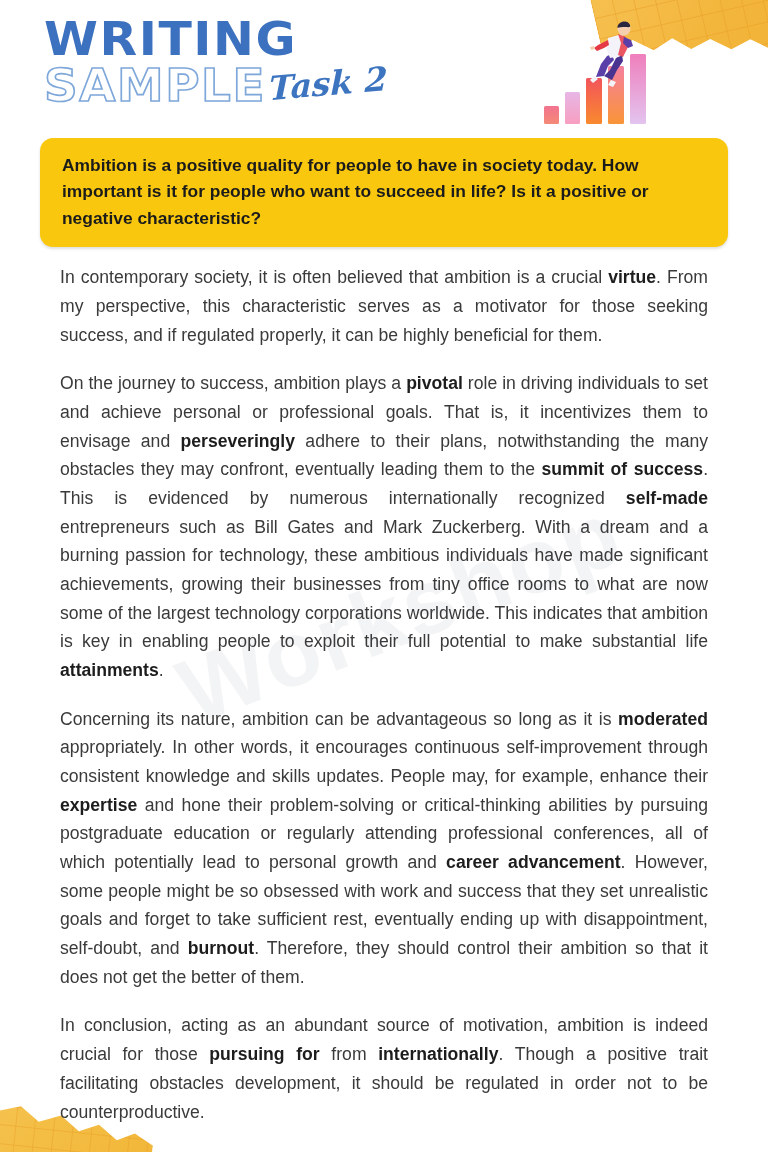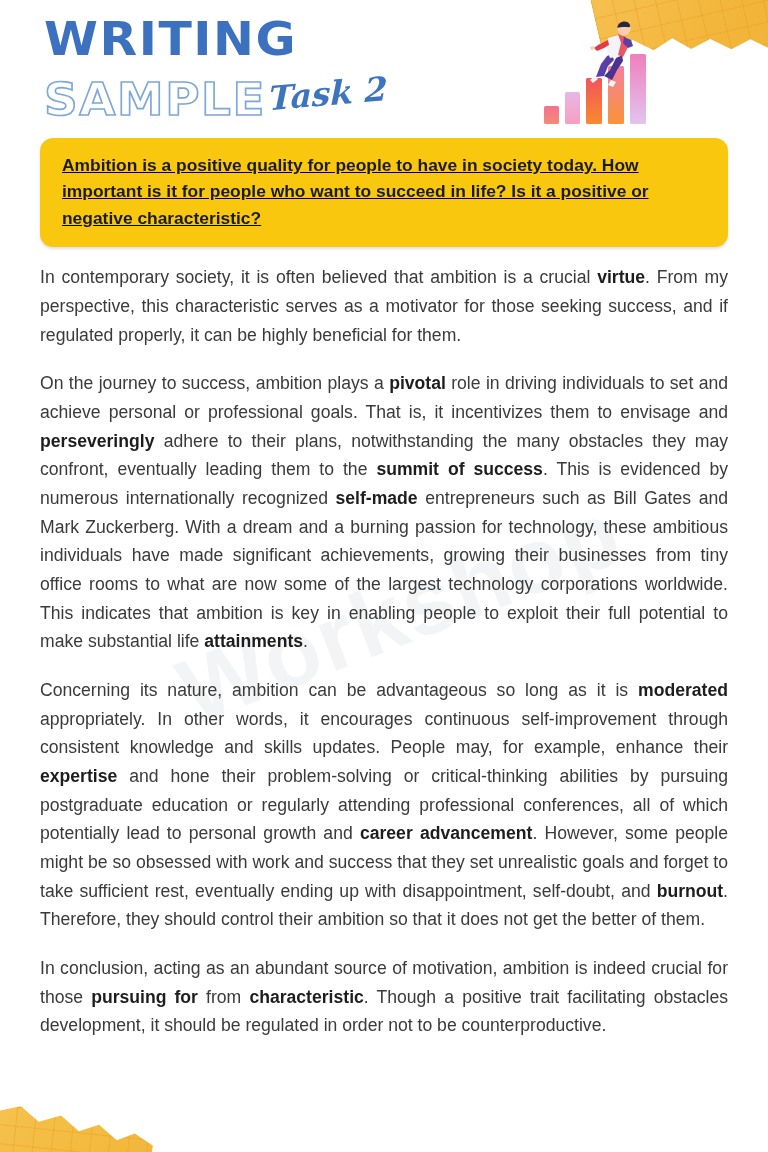--- a/index.html
+++ b/index.html
@@ -84,23 +84,23 @@
     font-weight: 900;
     color: #3c71bf;
     letter-spacing: 1.5px;
     line-height: 0.96;
     font-family: "DejaVu Sans", sans-serif;
     transform: scaleX(1.04);
     transform-origin: left center;
   }
   .title-row2 {
     display: flex;
-    align-items: flex-start;
+    align-items: center;
     gap: 12px;
-    margin-top: 16px;
+    margin-top: 2px;
   }
   .title-sample {
     font-size: 45px;
     font-weight: 900;
     letter-spacing: 1.5px;
     line-height: 1;
     font-family: "DejaVu Sans", sans-serif;
     color: transparent;
     -webkit-text-stroke: 1.6px #7ea7da;
     transform: scaleX(1.04);
@@ -126,34 +126,33 @@
     height: 112px;
   }
 
   
   .prompt-box {
     margin: 6px 40px 16px 40px;
     background: #F9C80E;
     border-radius: 13px;
     padding: 14px 22px 16px 22px;
     box-shadow: 0 2px 3px rgba(0,0,0,.13);
-    text-decoration: underline;
   }
   .prompt-text {
     font-size: 17.4px;
     font-weight: bold;
     line-height: 1.52;
     color: #1b1b1b;
     font-family: "Liberation Sans", sans-serif;
   }
 
   
   .essay {
     position: relative;
-    padding: 0 40px;
+    padding: 0 60px;
     margin-top: 16px;
   }
   .para {
     font-size: 17.6px;
     line-height: 1.63;
     color: #3a3a3a;
     text-align: justify;
     margin: 0 0 20px 0;
     font-family: "Liberation Sans", sans-serif;
   }
@@ -236,17 +235,17 @@
   </div>
 
   <div class="prompt-box">
     <div class="prompt-text">Ambition is a positive quality for people to have in society today. How important is it for people who want to succeed in life? Is it a positive or negative characteristic?</div>
   </div>
 
   <div class="essay">
     <p class="para"><span>In contemporary society, it is often believed that ambition is a crucial </span><b>virtue</b><span>. From my perspective, this characteristic serves as a motivator for those seeking success, and if regulated properly, it can be highly beneficial for them.</span></p>
     <p class="para"><span>On the journey to success, ambition plays a </span><b>pivotal</b><span> role in driving individuals to set and achieve personal or professional goals. That is, it incentivizes them to envisage and </span><b>perseveringly</b><span> adhere to their plans, notwithstanding the many obstacles they may confront, eventually leading them to the </span><b>summit of success</b><span>. This is evidenced by numerous internationally recognized </span><b>self-made</b><span> entrepreneurs such as Bill Gates and Mark Zuckerberg. With a dream and a burning passion for technology, these ambitious individuals have made significant achievements, growing their businesses from tiny office rooms to what are now some of the largest technology corporations worldwide. This indicates that ambition is key in enabling people to exploit their full potential to make substantial life </span><b>attainments</b><span>.</span></p>
     <p class="para"><span>Concerning its nature, ambition can be advantageous so long as it is </span><b>moderated</b><span> appropriately. In other words, it encourages continuous self-improvement through consistent knowledge and skills updates. People may, for example, enhance their </span><b>expertise</b><span> and hone their problem-solving or critical-thinking abilities by pursuing postgraduate education or regularly attending professional conferences, all of which potentially lead to personal growth and </span><b>career advancement</b><span>. However, some people might be so obsessed with work and success that they set unrealistic goals and forget to take sufficient rest, eventually ending up with disappointment, self-doubt, and </span><b>burnout</b><span>. Therefore, they should control their ambition so that it does not get the better of them.</span></p>
-    <p class="para"><span>In conclusion, acting as an abundant source of motivation, ambition is indeed crucial for those </span><b>pursuing for</b><span> from </span><b>characteristic</b><span>. Though a positive trait facilitating obstacles development, it should be regulated in order not to be counterproductive.</span></p>
+    <p class="para"><span>In conclusion, acting as an abundant source of motivation, ambition is indeed crucial for those </span><b>pursuing for</b><span> from </span><b>internationally</b><span>. Though a positive trait facilitating obstacles development, it should be regulated in order not to be counterproductive.</span></p>
   </div>
 
 
 </div>
 
 </body></html>

